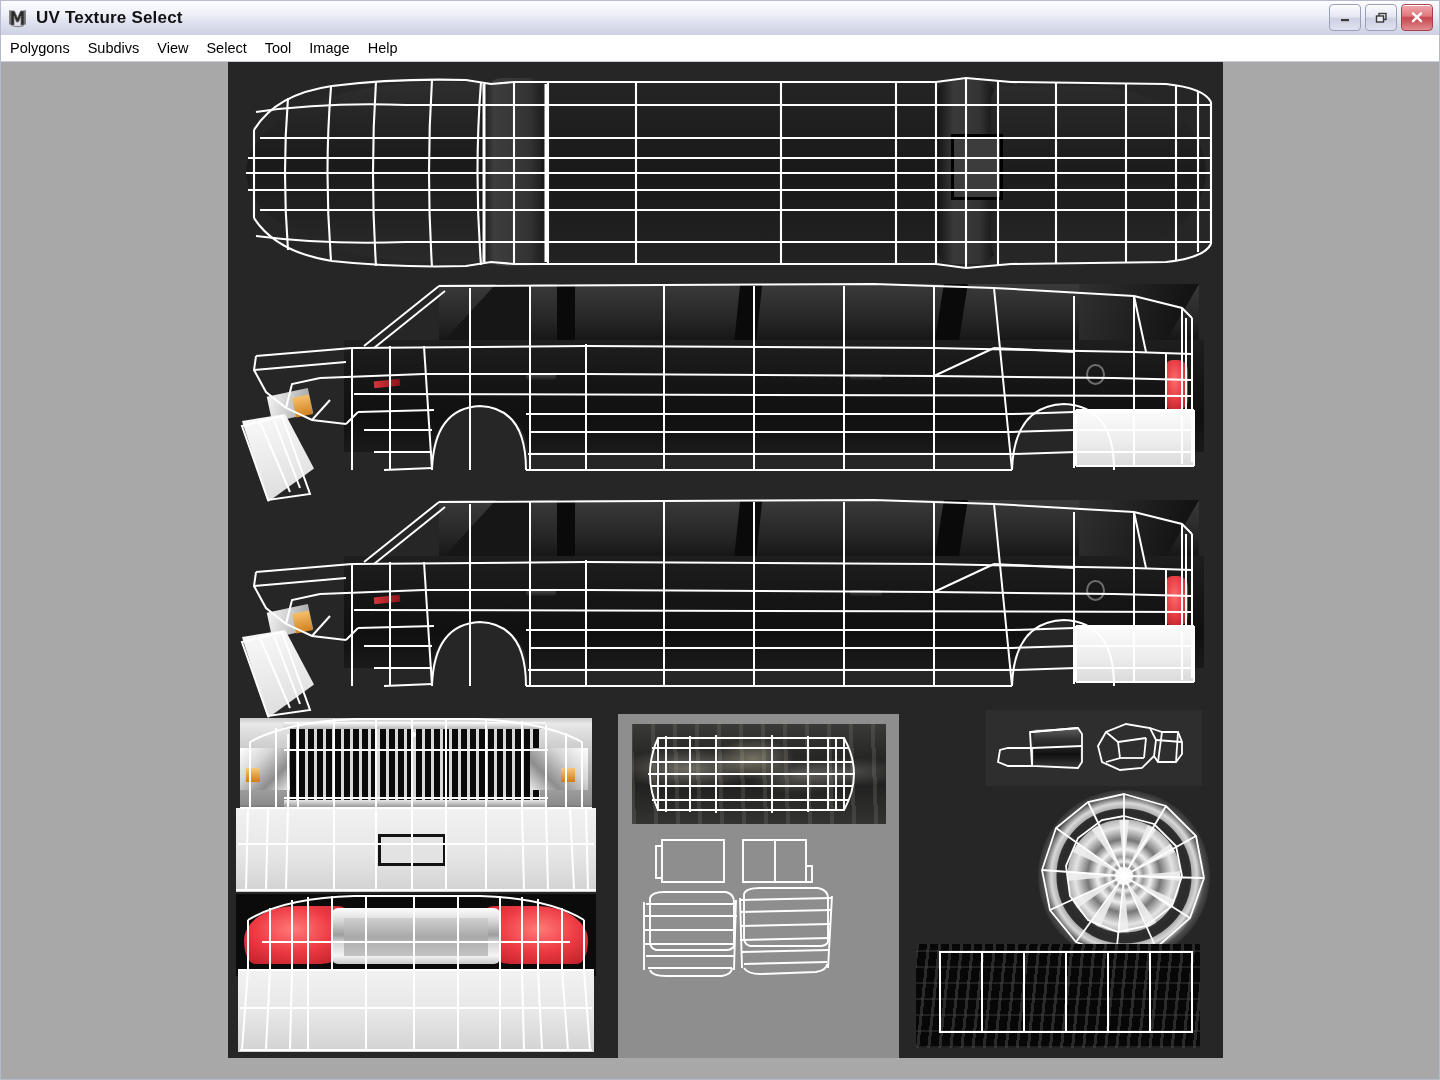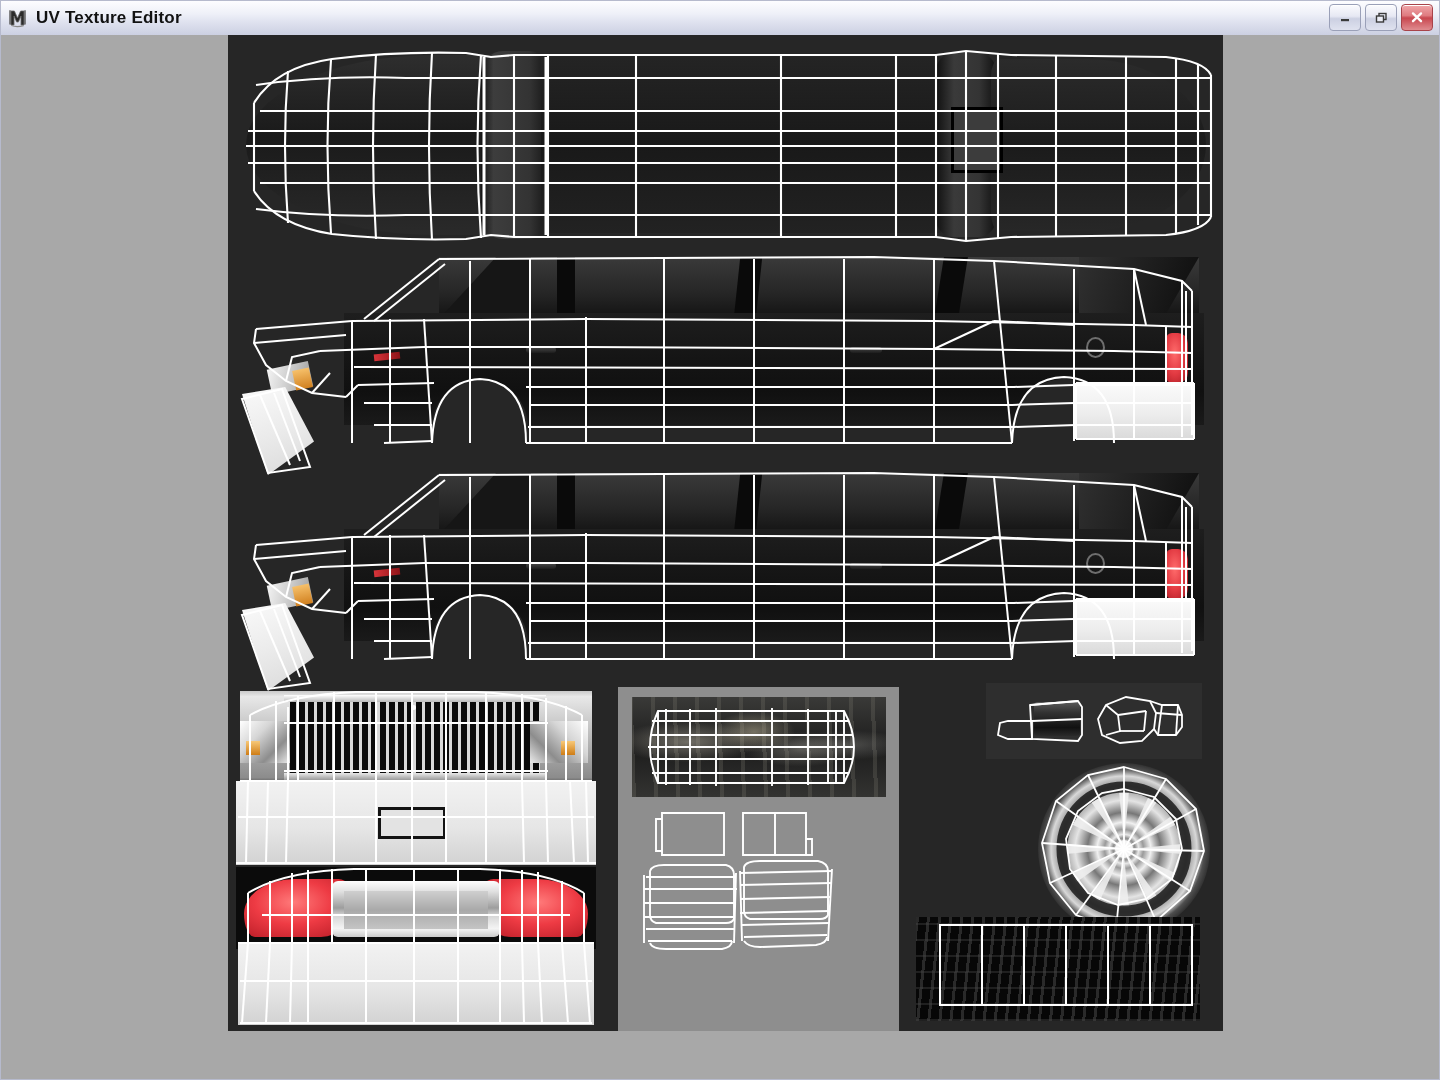--- a/index.html
+++ b/index.html
@@ -130,21 +130,21 @@
 
   <div class="titlebar">
     <div class="app-icon">
       <svg width="22" height="22" viewBox="0 0 22 22">
         <path d="M3 4 L3 18 L6 18 L6 9 L8.6 15 L10.4 15 L13 9 L13 18 L16 18 L16 4 L12.6 4 L9.5 11 L6.4 4 Z" fill="#2b2b2b" stroke="#6a6a6a" stroke-width="0.8"></path>
         <path d="M2 3.2 L2 17.4" stroke="#555" stroke-width="1.4" fill="none"></path>
         <path d="M17 3.2 L17 17.4" stroke="#555" stroke-width="1.4" fill="none"></path>
         <path d="M3.4 18.6 q5.6 2 12.2 0" stroke="#8a8a8a" stroke-width="1.1" fill="none"></path>
       </svg>
     </div>
-    <div class="title-text">UV Texture Editor</div>
+    <div class="title-text">UV Texture Select</div>
 
     <div class="winbtns">
       <div class="wb">
         <svg width="12" height="10" viewBox="0 0 12 10">
           <rect x="2" y="6" width="8" height="2.2" fill="#3a3a3a"></rect>
         </svg>
       </div>
       <div class="wb">
         <svg width="13" height="12" viewBox="0 0 13 12">
           <rect x="4" y="1.5" width="7" height="6" fill="none" stroke="#3a3a3a" stroke-width="1.4"></rect>
@@ -152,20 +152,29 @@
         </svg>
       </div>
       <div class="wb close">
         <svg width="14" height="13" viewBox="0 0 14 13">
           <path d="M3 2.4 L11 10.2 M11 2.4 L3 10.2" stroke="#ffffff" stroke-width="2.4" stroke-linecap="round" fill="none"></path>
         </svg>
       </div>
     </div>
   </div>
 
+  <div class="menubar">
+    <div class="menu-item">Polygons</div>
+    <div class="menu-item">Subdivs</div>
+    <div class="menu-item">View</div>
+    <div class="menu-item">Select</div>
+    <div class="menu-item">Tool</div>
+    <div class="menu-item">Image</div>
+    <div class="menu-item">Help</div>
+  </div>
 
   <div class="editor-body">
 
     <div class="uv-canvas">
 
       <div class="shell" style="left:8px;top:10px;width:980px;height:200px;">
 
         <div style="position:absolute;left:10px;top:10px;width:270px;height:180px;
                     background:linear-gradient(180deg,#2e2e2e 0%,#1a1a1a 45%,#2a2a2a 100%);
                     border-radius:70% 6% 6% 70%/50% 10% 10% 50%;"></div>

